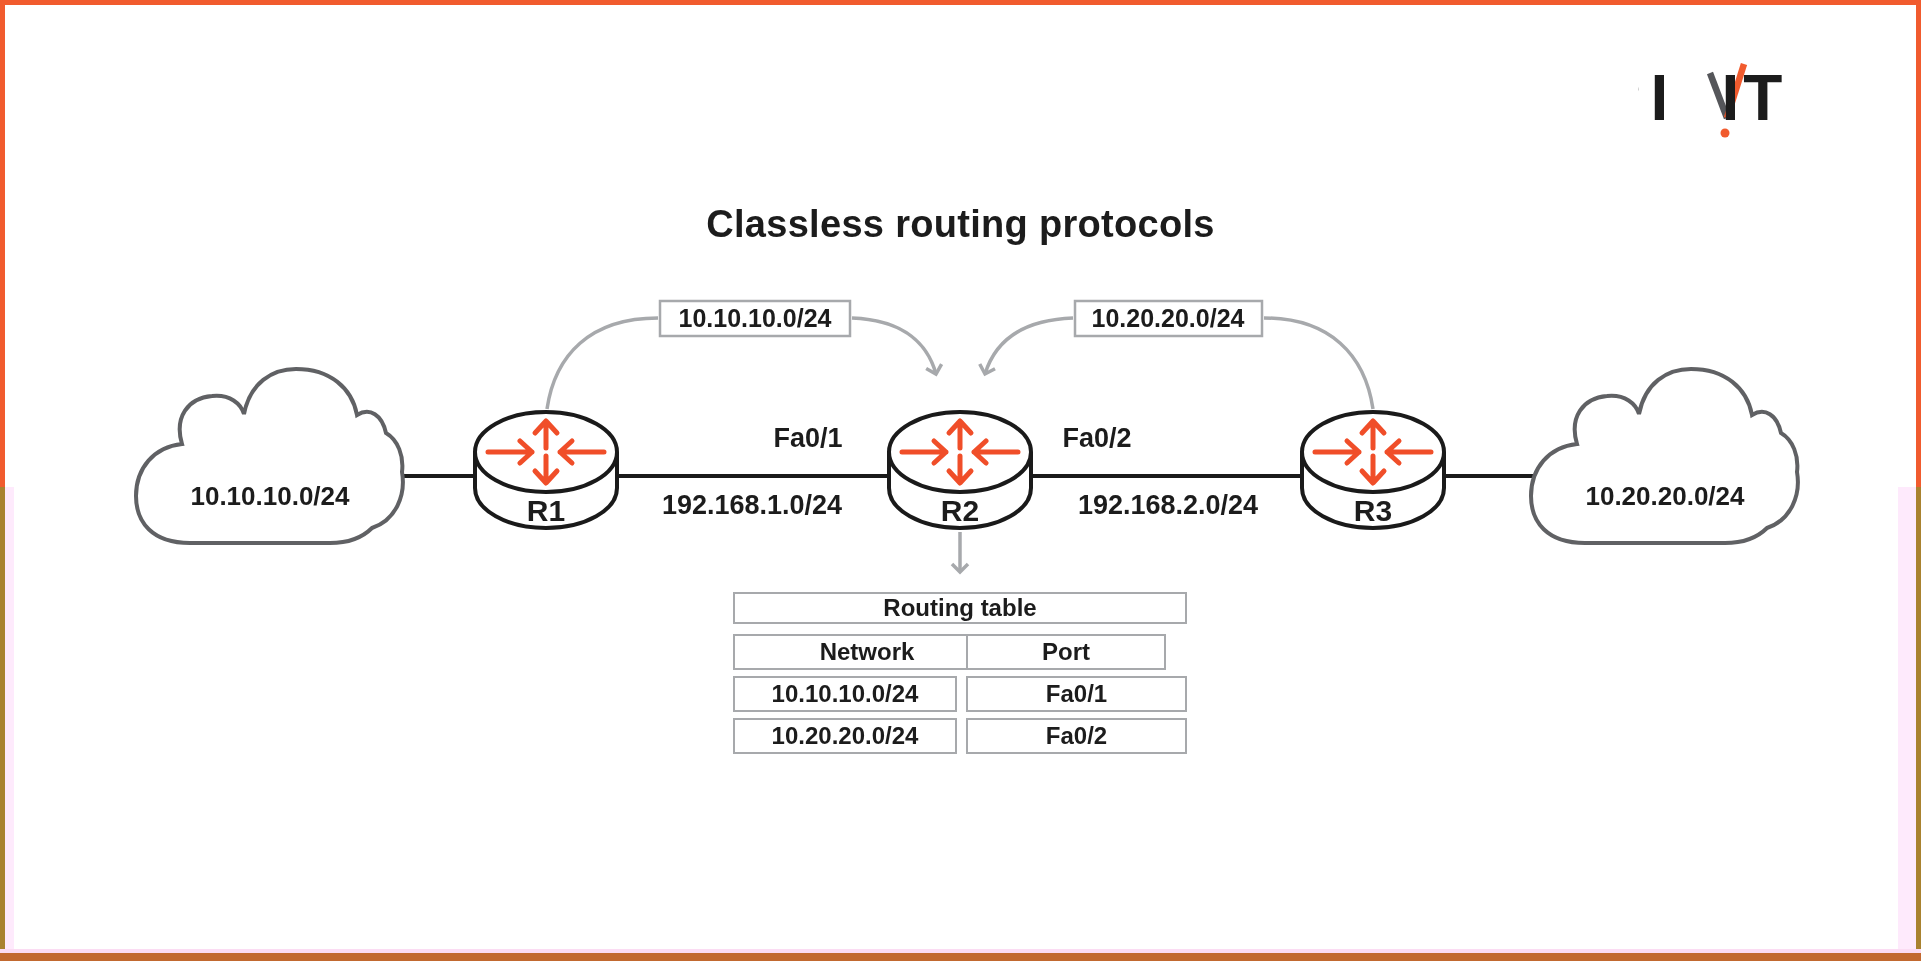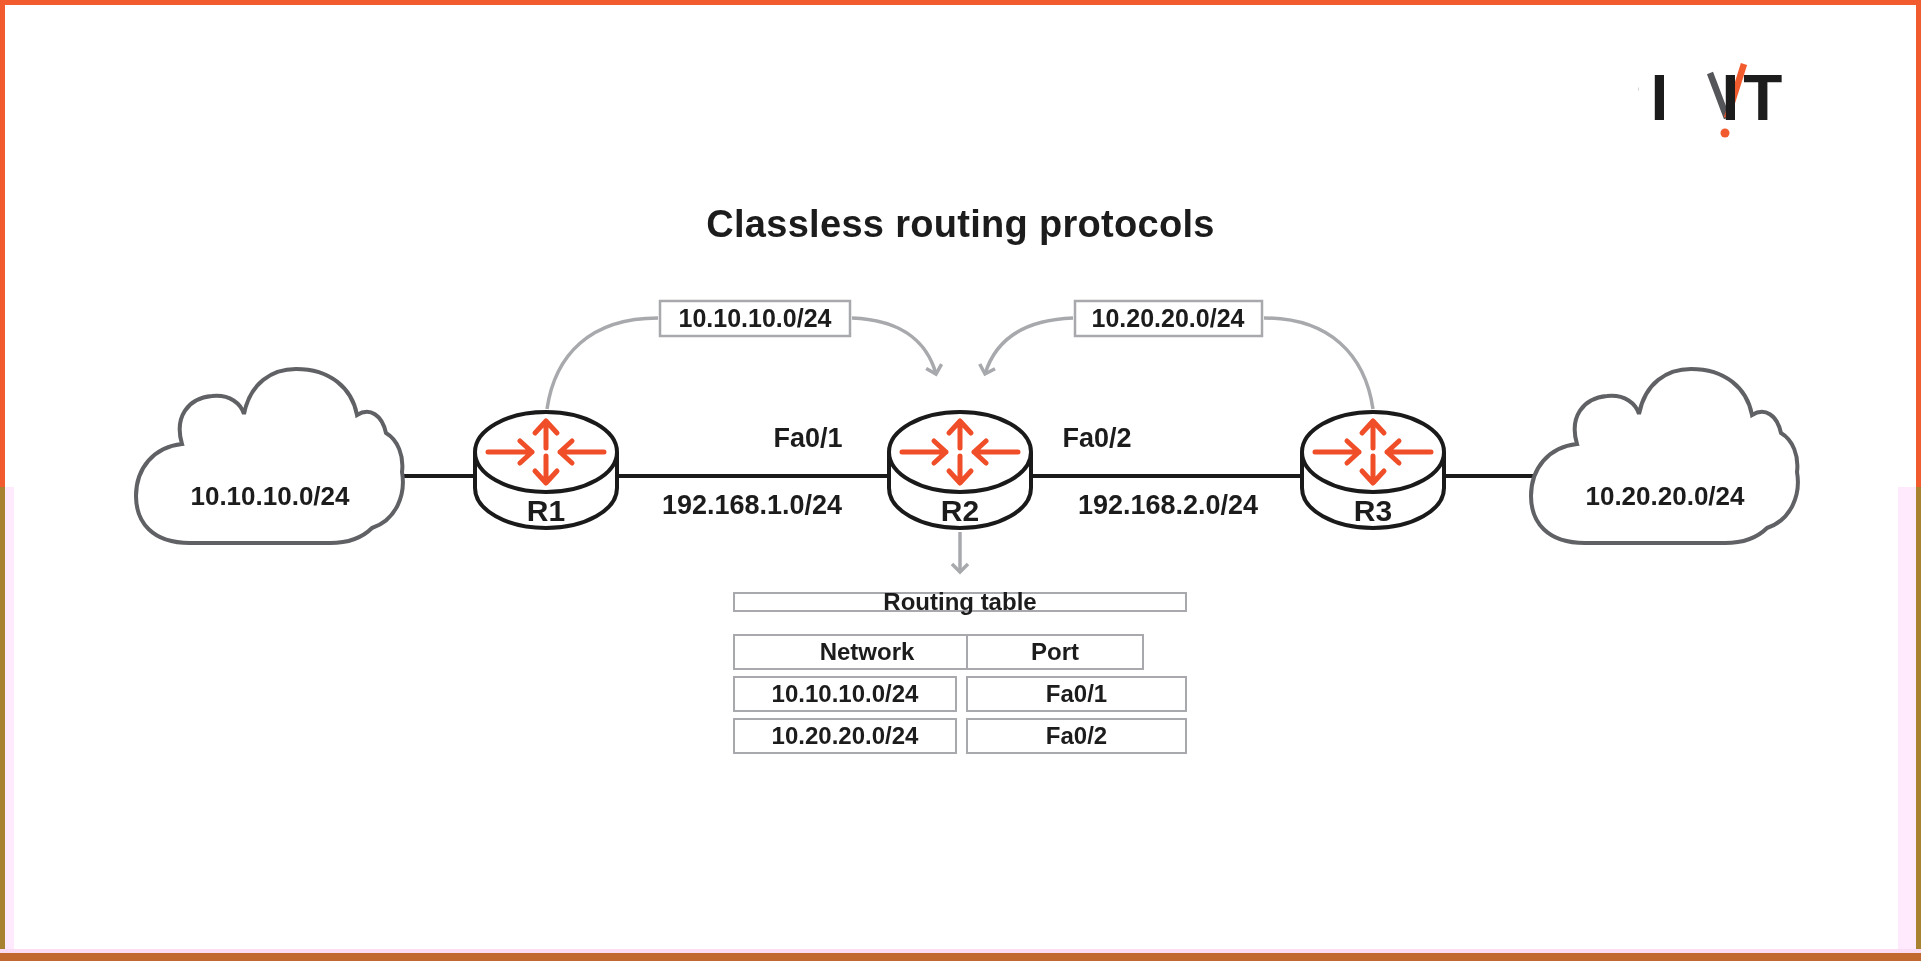--- a/index.html
+++ b/index.html
@@ -121,22 +121,22 @@
     <text x="1373" y="521" class="t-router">R3</text>
 
     <text x="808" y="447" class="t-if">Fa0/1</text>
     <text x="1097" y="447" class="t-if">Fa0/2</text>
 
     <text x="752" y="514" class="t-net">192.168.1.0/24</text>
     <text x="1168" y="514" class="t-net">192.168.2.0/24</text>
   </svg>
 
   <div>
-    <div class="tcell" style="left:733px;top:592px;width:454px;height:20px;">Routing table</div>
+    <div class="tcell" style="left:733px;top:592px;width:454px;height:32px;">Routing table</div>
     <div class="tcell" style="left:733px;top:634px;width:268px;height:36px;">Network</div>
-    <div class="tcell" style="left:966px;top:634px;width:178px;height:36px;">Port</div>
+    <div class="tcell" style="left:966px;top:634px;width:200px;height:36px;">Port</div>
     <div class="tcell" style="left:733px;top:676px;width:224px;height:36px;">10.10.10.0/24</div>
     <div class="tcell" style="left:966px;top:676px;width:221px;height:36px;">Fa0/1</div>
     <div class="tcell" style="left:733px;top:718px;width:224px;height:36px;">10.20.20.0/24</div>
     <div class="tcell" style="left:966px;top:718px;width:221px;height:36px;">Fa0/2</div>
   </div>
 
 </div>
 
 </body></html>

